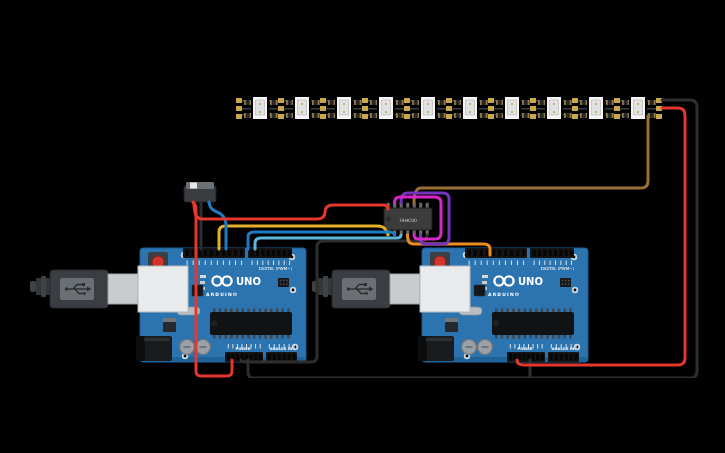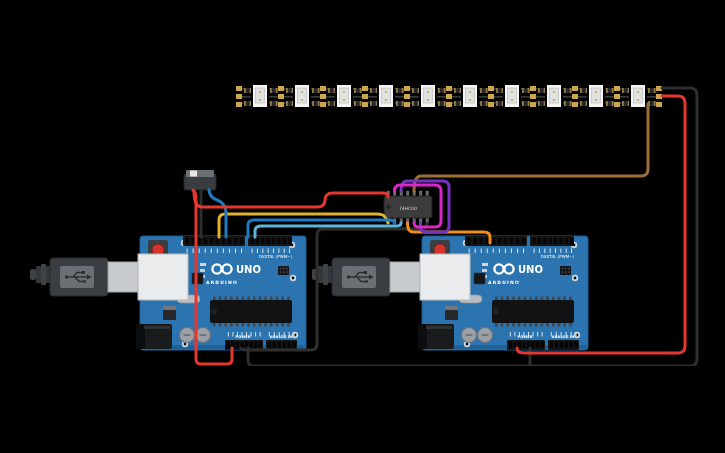--- a/index.html
+++ b/index.html
@@ -1,16 +1,16 @@
 <!DOCTYPE html>
 <html><head>
 <meta charset="utf-8">
 <style>
   html,body{margin:0;padding:0;background:#000;}
-  .stage{width:725px;height:366px;position:relative;background:#000;overflow:hidden;}
+  .stage{width:725px;height:366px;position:relative;background:#000;overflow:hidden;margin-top:12px;}
   svg{display:block;}
   text{font-family:"DejaVu Sans",sans-serif;}
   .lbl{fill:#ffffff;}
   .wire{fill:none;stroke-width:3;stroke-linecap:round;stroke-linejoin:round;}
 </style>
 </head>
 <body>
 
 <div class="stage">
 <svg width="725" height="453" viewBox="0 0 725 453">

